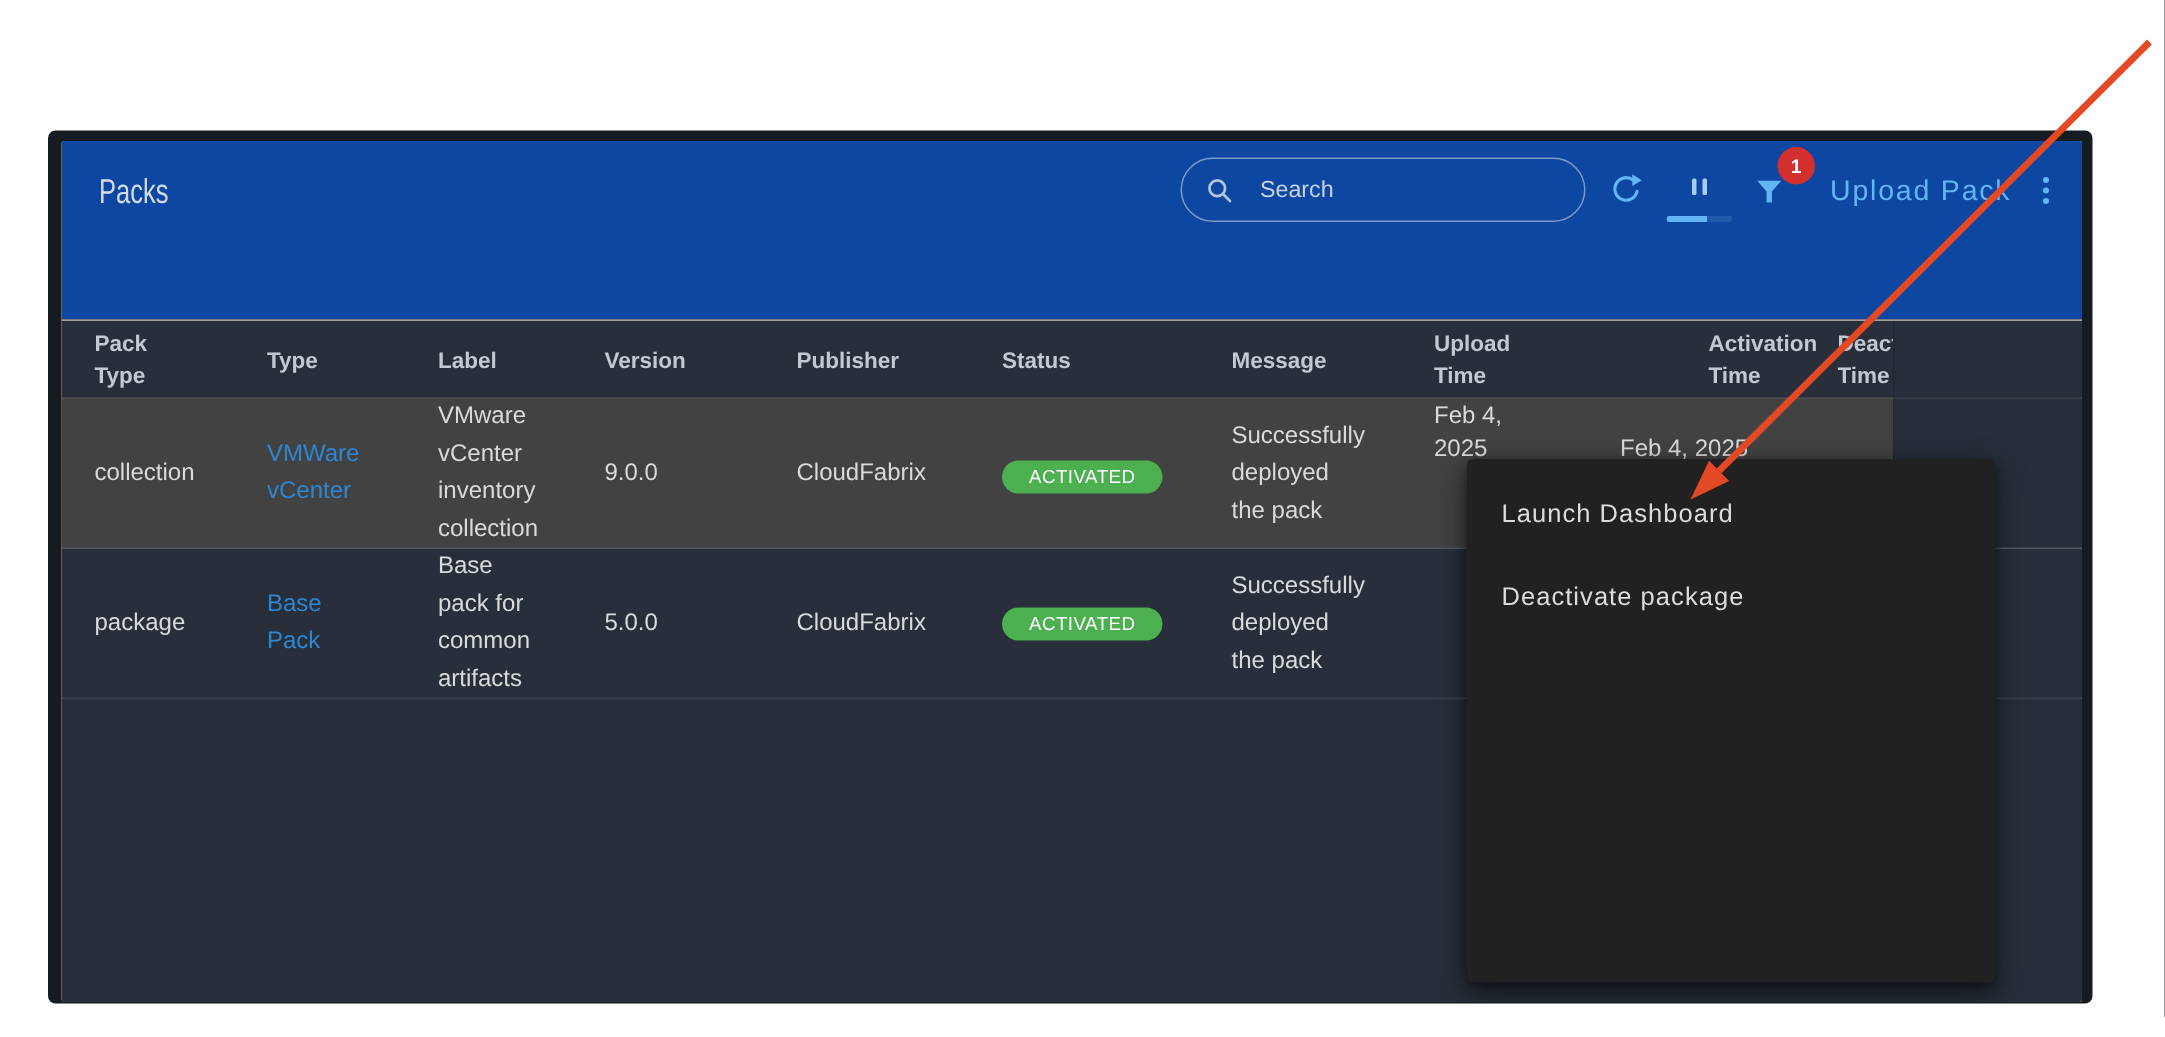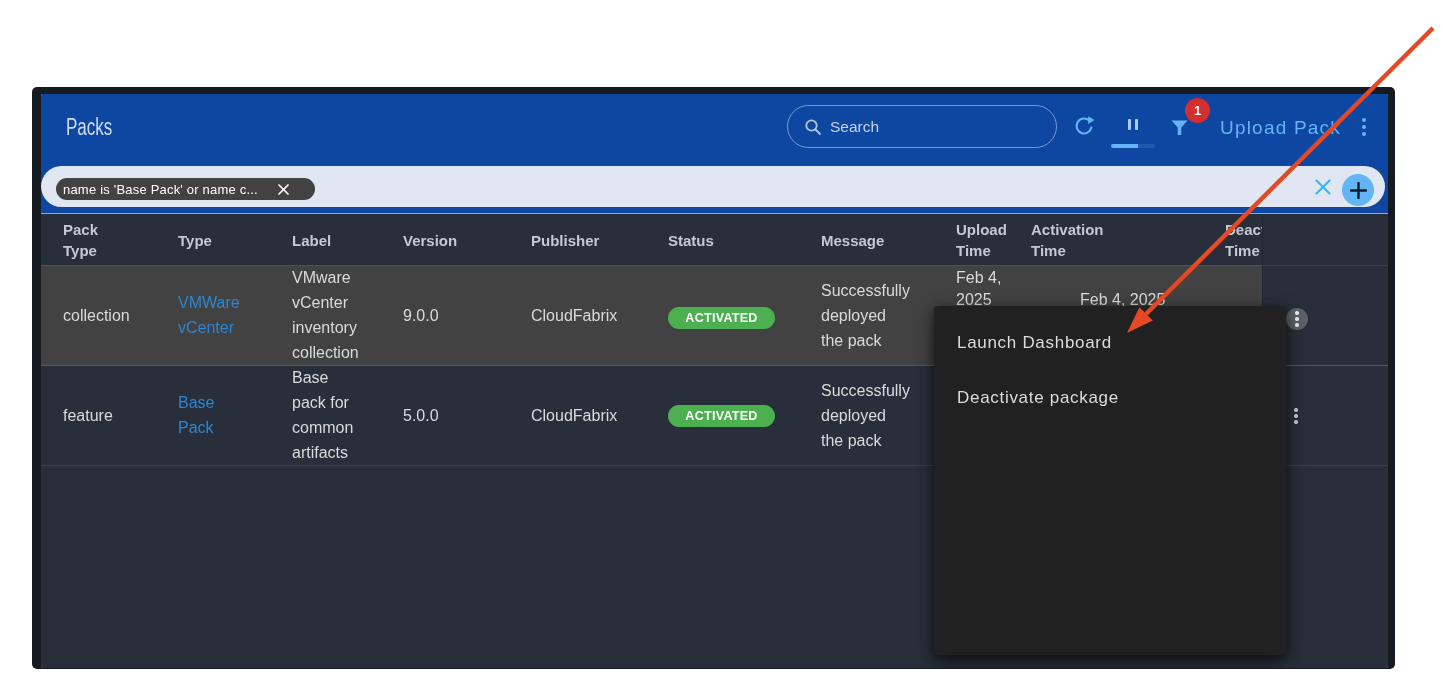--- a/index.html
+++ b/index.html
@@ -2,21 +2,21 @@
 <html><head>
 <meta charset="utf-8">
 <style>
   html,body{margin:0;padding:0}
   body{width:1443px;height:691px;background:#ffffff;font-family:"Liberation Sans",sans-serif;position:relative;overflow:hidden}
   .window{position:absolute;left:32px;top:87px;width:1363px;height:582px;background:#161b21;border-radius:5px}
   .content{position:absolute;left:9px;top:7px;right:7px;bottom:1px;overflow:hidden;border-radius:2px;background:#fdba74}
   
   .appbar{position:absolute;left:0;top:0;width:100%;height:119px;background:#0d47a1}
   .apptitle{position:absolute;left:25px;top:20px;font-size:23px;color:#d3dbe8;transform:scaleX(.74);transform-origin:left center}
-  .search{position:absolute;left:746px;top:11px;width:270px;height:43px;border:1.5px solid rgba(255,255,255,.45);border-radius:22px;display:flex;align-items:center;box-sizing:border-box;padding-left:16px;gap:8px}
+  .search{position:absolute;left:746px;top:11px;width:270px;height:43px;border:1.5px solid rgba(255,255,255,.45);border-radius:22px;display:flex;align-items:center;box-sizing:border-box;padding-left:16px;gap:18px}
   .search-ph{font-size:15.5px;color:#c6d2e6}
   .ibtn{position:absolute}
   .pausebars{left:1087px;top:25px;display:flex;gap:3.5px}
   .pausebars span{display:block;width:3px;height:11px;background:#a8cdf0;border-radius:1px}
   .progress{left:1070px;top:50px;width:44px;height:4px;display:flex;border-radius:2px;overflow:hidden}
   .progress .p1{width:27px;background:#64b5f6}
   .progress .p2{width:17px;background:#2058ac}
   .badge{left:1144px;top:4px;width:25px;height:25px;border-radius:50%;background:#d32f2f;color:#fff;font-size:13px;font-weight:600;display:flex;align-items:center;justify-content:center}
   .upload{left:1179px;top:23px;font-size:19px;letter-spacing:1.2px;color:#64b5f6}
   .vdots{display:flex;flex-direction:column;align-items:center;gap:3px}
@@ -35,29 +35,29 @@
   .th.two{top:4.5px}
   .cell{position:absolute;font-size:16px;color:#d9dadc;line-height:25px;white-space:pre-line}
   .cell.link{color:#2e86d2}
   .cell.date{line-height:22px}
   .rowbg1{position:absolute;left:0;top:51px;width:1221px;height:100px;background:#424242}
   .sep{position:absolute;left:0;right:0;height:1px}
   .sep.s0{top:51px;background:rgba(255,255,255,.08)}
   .sep.s1{top:151px;background:rgba(255,255,255,.2)}
   .sep.s2{top:251px;background:rgba(255,255,255,.09)}
   .colsep{position:absolute;left:1221px;top:0;width:1px;height:251px;background:rgba(0,0,0,.15)}
-  .statusbadge{position:absolute;left:627px;width:107px;height:22px;border-radius:11px;background:#4caf50;color:#fff;font-size:12.5px;font-weight:700;letter-spacing:.3px;display:flex;align-items:center;justify-content:center}
+  .statusbadge{position:absolute;left:627px;width:107px;height:22px;border-radius:11px;background:#4caf50;color:#fff;font-size:12.5px;font-weight:400;letter-spacing:.3px;display:flex;align-items:center;justify-content:center}
   .kebab1{position:absolute;left:1245px;top:94px;width:22px;height:22px;border-radius:50%;background:#5c6168;display:flex;align-items:center;justify-content:center}
   .kebab1 .vdots i{background:#ededed;width:3.6px;height:3.6px;gap:2.6px}
   .kebab1 .vdots{gap:2.6px}
   .kebab2{position:absolute;left:1253px;top:194px}
   .kebab2 .vdots i{background:#c9cdd2;width:3.6px;height:3.6px}
   .kebab2 .vdots{gap:2.6px}
   
-  .menu{position:absolute;left:893px;top:92px;width:352px;height:349px;box-sizing:border-box;background:#212121;border-radius:4px;padding:9px 0;box-shadow:0 8px 20px rgba(0,0,0,.5),0 2px 8px rgba(0,0,0,.4)}
+  .menu{position:absolute;left:937px;top:92px;width:352px;height:349px;box-sizing:border-box;background:#212121;border-radius:4px;padding:9px 0;box-shadow:0 8px 20px rgba(0,0,0,.5),0 2px 8px rgba(0,0,0,.4)}
   .mitem{height:55px;line-height:55px;padding-left:23px;font-size:17px;letter-spacing:.7px;color:#dcdcdc;white-space:nowrap}
   .arrow{position:absolute;left:0;top:0;pointer-events:none}
 </style>
 </head>
 <body>
 
 <div class="window">
   <div class="content">
 
     <div class="appbar">
@@ -94,58 +94,39 @@
 
       <div class="ibtn upload">Upload Pack</div>
 
       <div class="ibtn appkebab vdots">
           <i></i>
           <i></i>
           <i></i>
         </div>
     </div>
 
-    <div class="filterbar">
-      <div class="chip">
-        <span>name is 'Base Pack' or name c...</span>
-        <svg width="11" height="11" viewBox="0 0 11 11">
-            <line x1="1" y1="1" x2="10" y2="10" stroke="#fff" stroke-width="1.7" stroke-linecap="round"></line>
-            <line x1="10" y1="1" x2="1" y2="10" stroke="#fff" stroke-width="1.7" stroke-linecap="round"></line>
-          </svg>
-      </div>
-      <svg class="pill-x" width="16" height="16" viewBox="0 0 16 16">
-          <line x1="1.5" y1="1.5" x2="14.5" y2="14.5" stroke="#3ab6f2" stroke-width="2.1" stroke-linecap="round"></line>
-          <line x1="14.5" y1="1.5" x2="1.5" y2="14.5" stroke="#3ab6f2" stroke-width="2.1" stroke-linecap="round"></line>
-        </svg>
-      <div class="plusbtn">
-        <svg width="17" height="17" viewBox="0 0 17 17">
-            <line x1="8.5" y1="1" x2="8.5" y2="16" stroke="#0f1b26" stroke-width="2.4" stroke-linecap="round"></line>
-            <line x1="1" y1="8.5" x2="16" y2="8.5" stroke="#0f1b26" stroke-width="2.4" stroke-linecap="round"></line>
-          </svg>
-      </div>
-    </div>
 
     <div class="tbl">
       <div class="rowbg1"></div>
       <div class="sep s0"></div>
       <div class="sep s1"></div>
       <div class="sep s2"></div>
       <div class="colsep"></div>
 
       <div class="th two" style="left:22px">Pack
 Type</div>
       <div class="th one" style="left:137px">Type</div>
       <div class="th one" style="left:251px">Label</div>
       <div class="th one" style="left:362px">Version</div>
       <div class="th one" style="left:490px">Publisher</div>
       <div class="th one" style="left:627px">Status</div>
       <div class="th one" style="left:780px">Message</div>
       <div class="th two" style="left:915px">Upload
 Time</div>
-      <div class="th two" style="left:990px">Activation
+      <div class="th two" style="left:1098px">Activation
 Time</div>
       <div class="th two" style="left:1184px;width:37px;overflow:hidden">Deactivation
 Time</div>
 
       <div class="cell" style="left:22px;top:88.5px">collection</div>
       <div class="cell link" style="left:137px;top:76px">VMWare
 vCenter</div>
       <div class="cell" style="left:251px;top:51px">VMware
 vCenter
 inventory
@@ -160,21 +141,21 @@
 2025</div>
       <div class="cell date" style="left:1039px;top:75px">Feb 4, 2025</div>
       <div class="kebab1">
           <div class="vdots">
             <i></i>
             <i></i>
             <i></i>
           </div>
         </div>
 
-      <div class="cell" style="left:22px;top:188.5px">feature</div>
+      <div class="cell" style="left:22px;top:188.5px">package</div>
       <div class="cell link" style="left:137px;top:176px">Base
 Pack</div>
       <div class="cell" style="left:251px;top:151px">Base
 pack for
 common
 artifacts</div>
       <div class="cell" style="left:362px;top:188.5px">5.0.0</div>
       <div class="cell" style="left:490px;top:188.5px">CloudFabrix</div>
       <div class="statusbadge" style="top:191px">ACTIVATED</div>
       <div class="cell" style="left:780px;top:163.5px">Successfully

